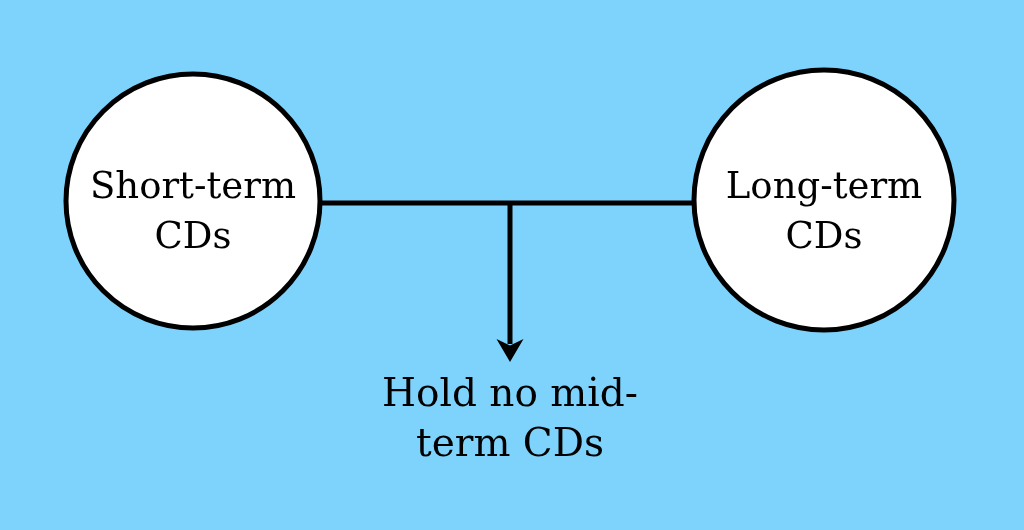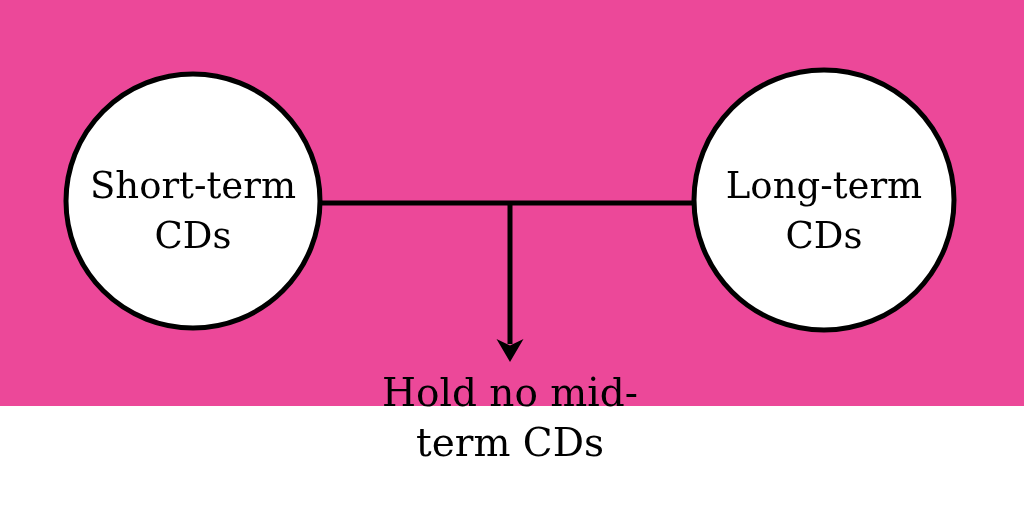--- a/index.html
+++ b/index.html
@@ -6,22 +6,22 @@
     margin: 0;
     padding: 0;
     background: #ffffff;
     width: 1024px;
     height: 530px;
     overflow: hidden;
   }
   .canvas-wrap {
     position: relative;
     width: 1024px;
-    height: 406px;
-    background: #ec4899;
+    height: 530px;
+    background: #7dd3fc;
     text-align: center;
   }
   svg {
     display: block;
     width: 1024px;
     height: 530px;
   }
   .node-circle {
     fill: #ffffff;
     stroke-width: 5px;

